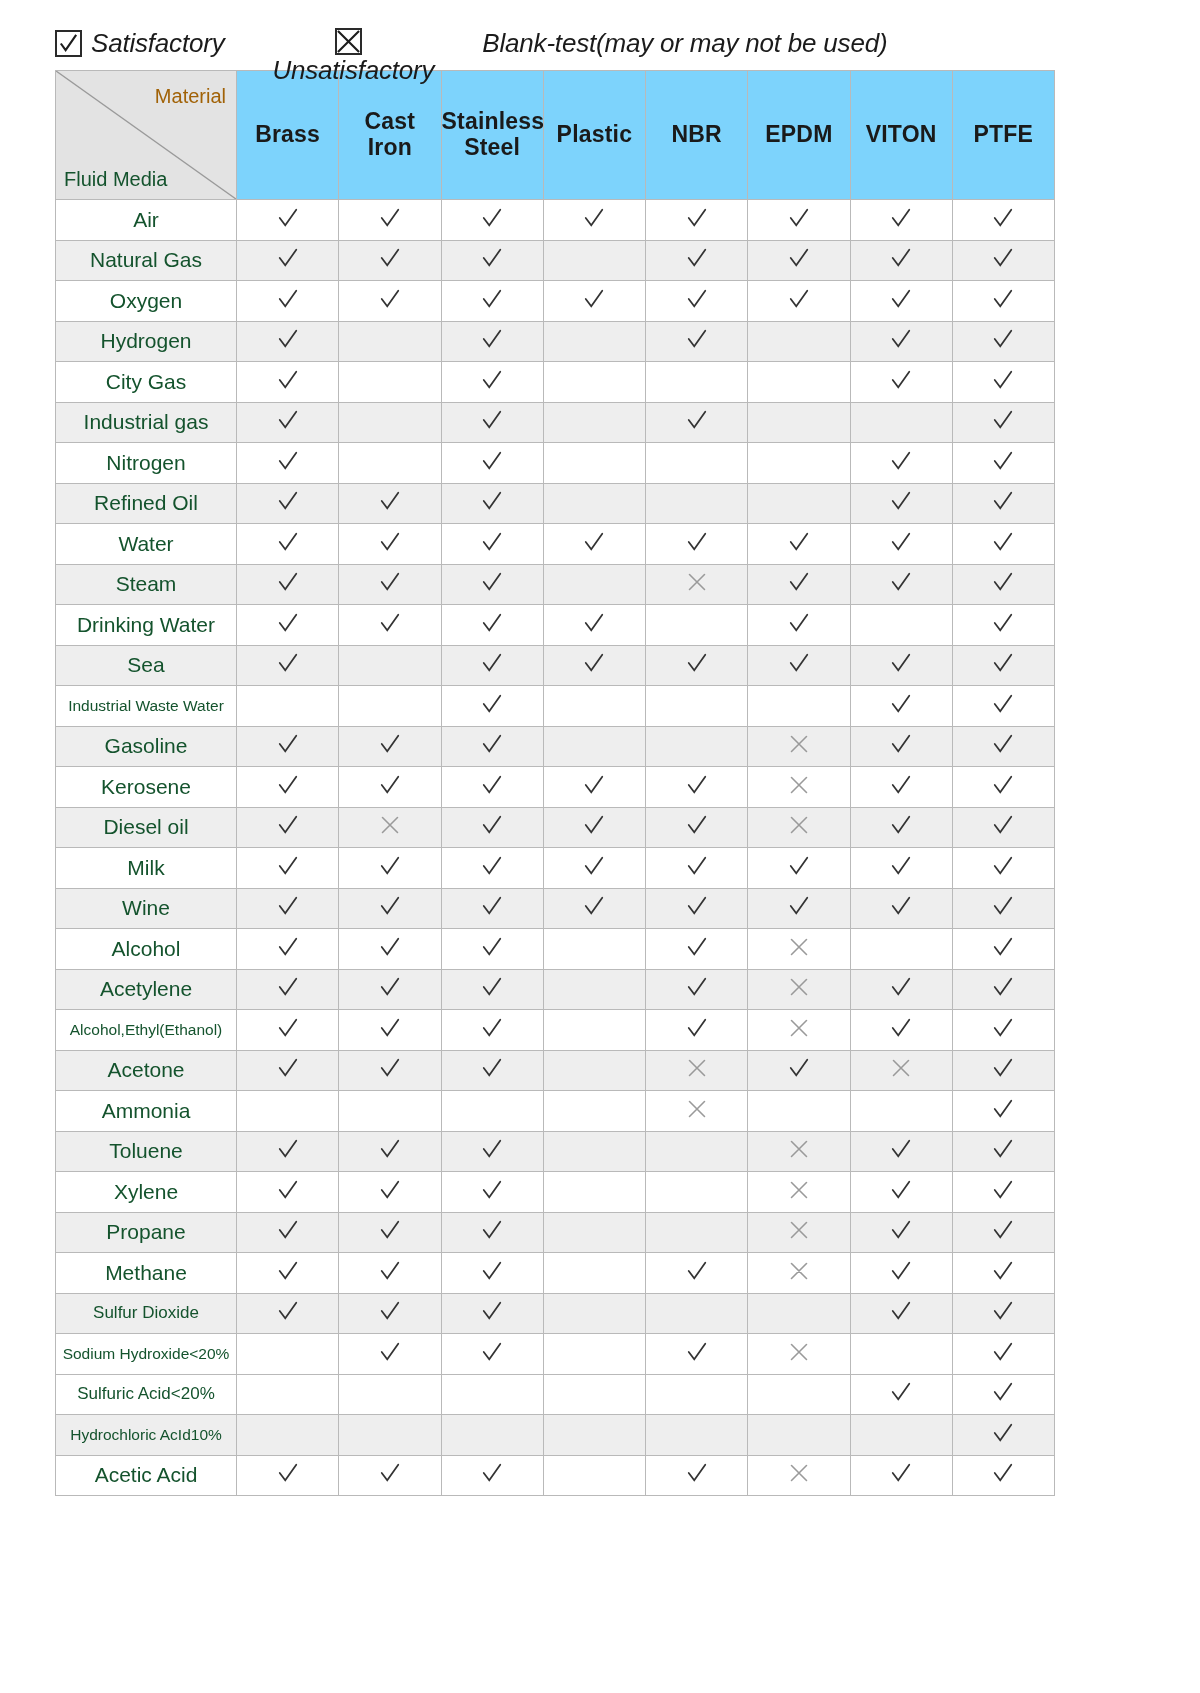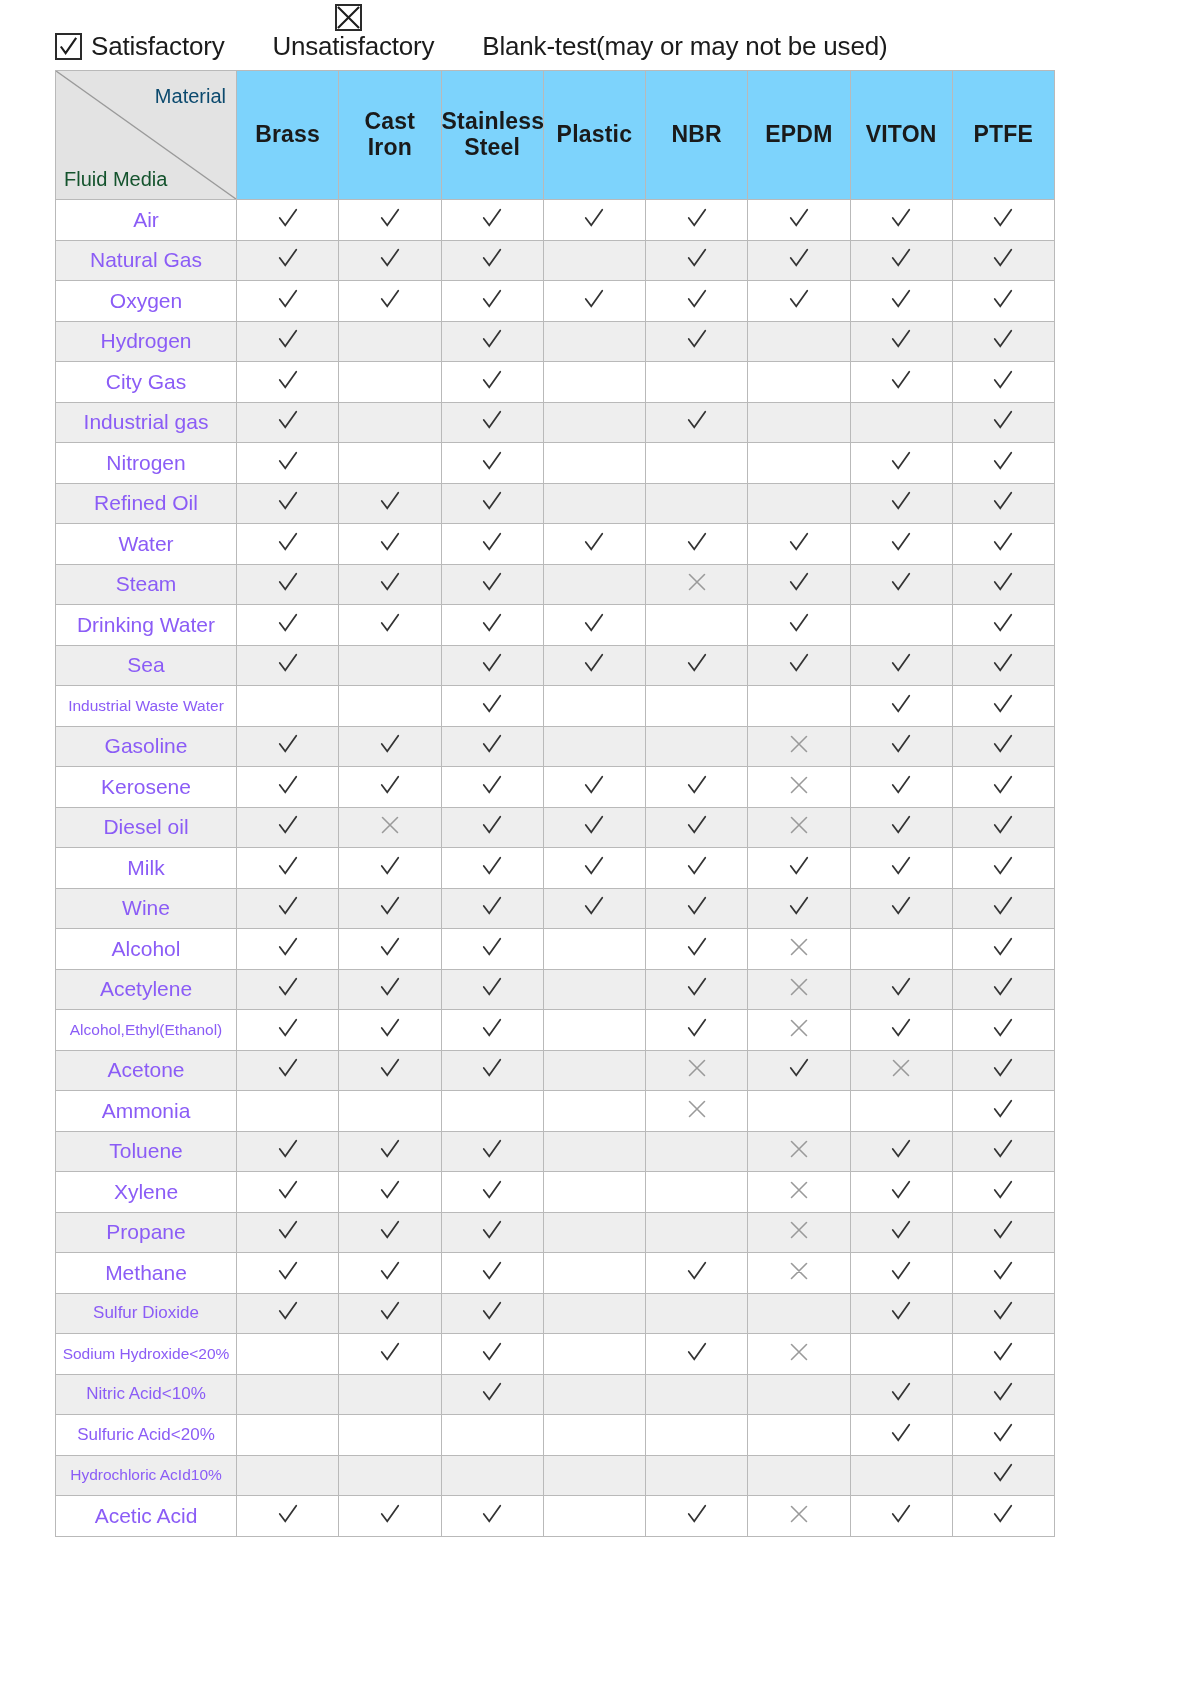--- a/index.html
+++ b/index.html
@@ -17,24 +17,25 @@
   .page {
     position: relative;
     width: 1200px;
     height: 1693px;
     box-sizing: border-box;
   }
 
   
   .legend {
     display: flex;
-    align-items: flex-end;
+    align-items: flex-start;
     padding: 28px 8px 0 55px;
     height: 62px;
     box-sizing: border-box;
+    font-style: italic;
   }
   .legend-item {
     display: flex;
     align-items: center;
     white-space: nowrap;
   }
   .legend-item + .legend-item { margin-left: 48px; flex-direction: column; }
   .legend-item.plain { margin-left: 48px; }
   .legend-box {
     width: 27px;
@@ -83,21 +84,21 @@
     inset: 0;
     width: 100%;
     height: 100%;
   }
   th.corner .mat {
     position: absolute;
     top: 14px;
     right: 10px;
     font-size: 20px;
     font-weight: normal;
-    color: #0c4a6e;
+    color: #a16207;
   }
   th.corner .flu {
     position: absolute;
     bottom: 8px;
     left: 8px;
     font-size: 20px;
     font-weight: normal;
     color: #14532d;
   }
 
@@ -109,21 +110,21 @@
     color: #1a1a1a;
     letter-spacing: 0.2px;
     line-height: 1.12;
     padding: 0 2px;
   }
 
   td.rowhead {
     width: 180px;
     height: 39.5px;
     font-size: 21px;
-    color: #8b5cf6;
+    color: #14532d;
     padding: 0 4px;
     white-space: nowrap;
     overflow: hidden;
   }
   td.rowhead.small { font-size: 17px; }
   td.rowhead.xsmall { font-size: 15.5px; }
 
   td.cell {
     height: 39.5px;
   }
@@ -855,37 +856,20 @@
                   <path d="M3 12 L9 20 L21 3" fill="none" stroke="#333" stroke-width="1.9" stroke-linecap="round"></path>
                 </svg></span></td>
             <td class="cell"><span class="mark"><svg width="20" height="20" viewBox="0 0 24 24">
                   <path d="M3 3 L21 21 M21 3 L3 21" fill="none" stroke="#9a9a9a" stroke-width="1.9" stroke-linecap="round"></path>
                 </svg></span></td>
             <td class="cell"></td>
             <td class="cell"><span class="mark"><svg width="22" height="22" viewBox="0 0 24 24">
                   <path d="M3 12 L9 20 L21 3" fill="none" stroke="#333" stroke-width="1.9" stroke-linecap="round"></path>
                 </svg></span></td>
           </tr>
-          <tr class="alt">
-            <td class="rowhead small">Nitric Acid&lt;10%</td>
-            <td class="cell"></td>
-            <td class="cell"></td>
-            <td class="cell"><span class="mark"><svg width="22" height="22" viewBox="0 0 24 24">
-                  <path d="M3 12 L9 20 L21 3" fill="none" stroke="#333" stroke-width="1.9" stroke-linecap="round"></path>
-                </svg></span></td>
-            <td class="cell"></td>
-            <td class="cell"></td>
-            <td class="cell"></td>
-            <td class="cell"><span class="mark"><svg width="22" height="22" viewBox="0 0 24 24">
-                  <path d="M3 12 L9 20 L21 3" fill="none" stroke="#333" stroke-width="1.9" stroke-linecap="round"></path>
-                </svg></span></td>
-            <td class="cell"><span class="mark"><svg width="22" height="22" viewBox="0 0 24 24">
-                  <path d="M3 12 L9 20 L21 3" fill="none" stroke="#333" stroke-width="1.9" stroke-linecap="round"></path>
-                </svg></span></td>
-          </tr>
           <tr class="norm">
             <td class="rowhead small">Sulfuric Acid&lt;20%</td>
             <td class="cell"></td>
             <td class="cell"></td>
             <td class="cell"></td>
             <td class="cell"></td>
             <td class="cell"></td>
             <td class="cell"></td>
             <td class="cell"><span class="mark"><svg width="22" height="22" viewBox="0 0 24 24">
                   <path d="M3 12 L9 20 L21 3" fill="none" stroke="#333" stroke-width="1.9" stroke-linecap="round"></path>

